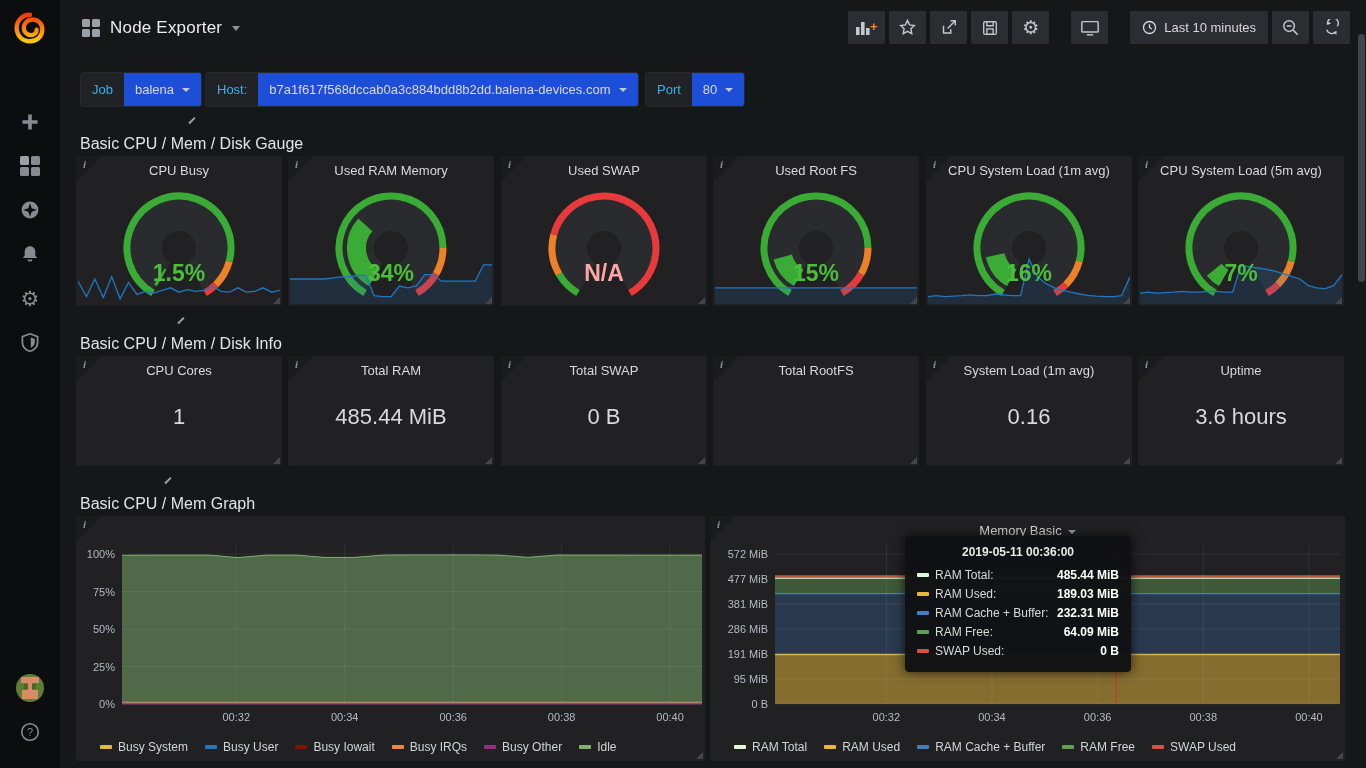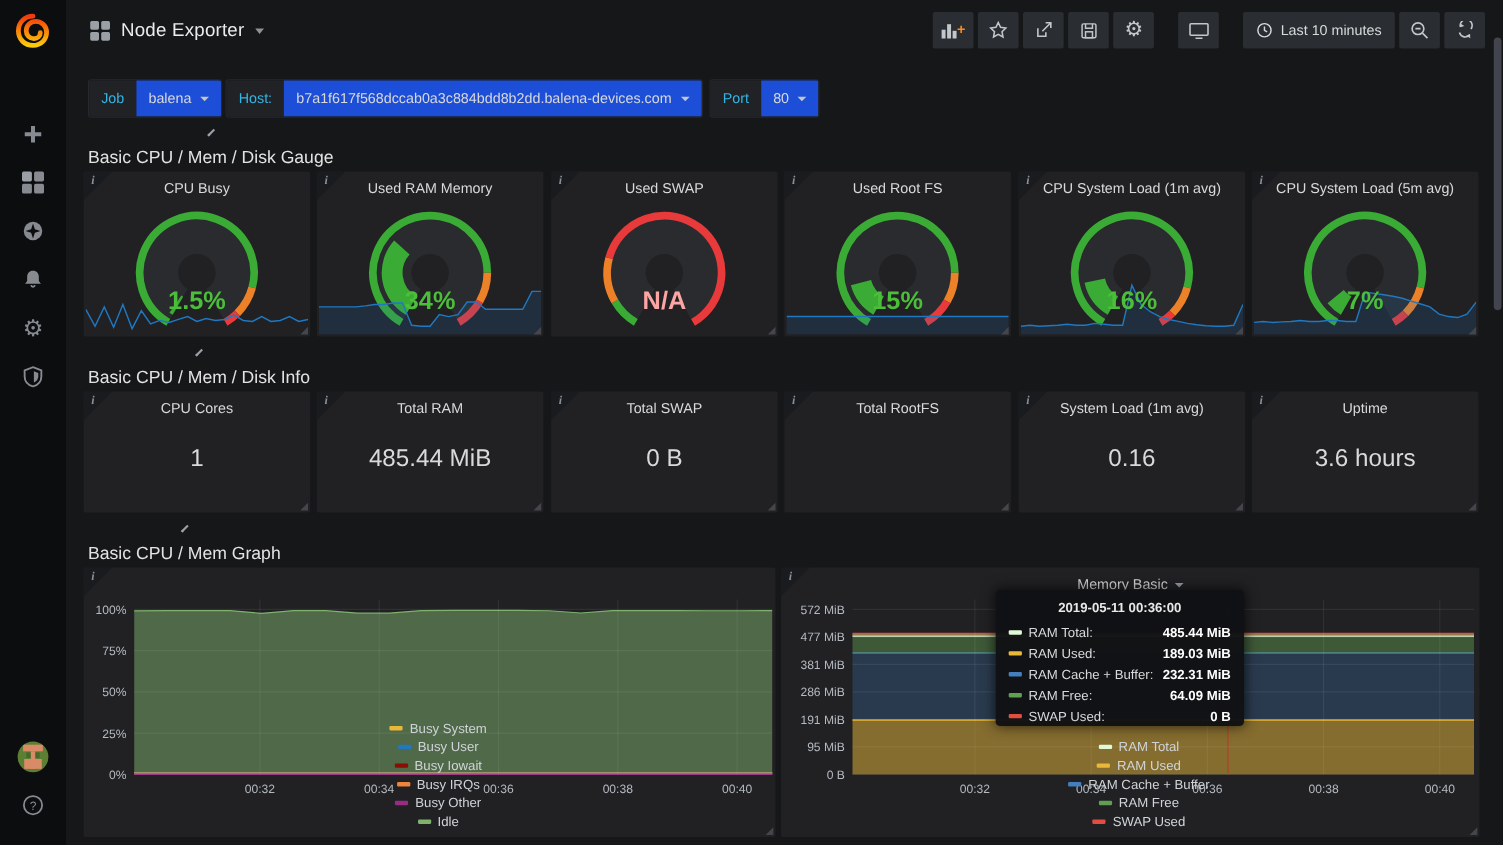--- a/index.html
+++ b/index.html
@@ -42,26 +42,26 @@
   
   .gsvg { position:absolute; top:18px; left:50%; margin-left:-85px; width:170px; height:124px; }
   .spark { position:absolute; bottom:2px; left:2px; width:202px; height:52px; }
   .gval { position:absolute; top:104px; left:0; width:100%; text-align:center; font-size:23px; font-weight:bold; color:#4CBF3A; }
   .gval.na { color:#fca5a5; }
   
   .ival { position:absolute; top:48px; left:0; width:100%; text-align:center; font-size:22px; color:#d8d9da; }
   
   .chart { position:absolute; left:0; top:0; }
   .axis { font-size:11px; fill:#b4bac0; font-family:"Liberation Sans", sans-serif; }
-  .legend { position:absolute; left:24px; right:8px; bottom:7px; display:flex; flex-wrap:wrap; column-gap:17px; row-gap:3px; font-size:12px; color:#d0d4d8; align-items:center;flex-direction:column; }
+  .legend { position:absolute; left:24px; right:8px; bottom:7px; display:flex; flex-wrap:wrap; column-gap:17px; row-gap:3px; font-size:12px; color:#d0d4d8; align-items:center; }
   .l-item { display:inline-flex; align-items:center; gap:6px; cursor:pointer; }
   .l-item i { width:12px; height:4px; border-radius:1px; display:inline-block; }
   
   .tooltip { position:absolute; left:195px; top:20px; width:226px; background:rgba(16,17,20,0.97); border-radius:4px;
-             padding:6px 12px 0; box-shadow:0 0 12px rgba(0,0,0,.7); z-index:8; }
+             padding:6px 12px 12px; box-shadow:0 0 12px rgba(0,0,0,.7); z-index:8; }
   .tt-time { text-align:center; font-weight:bold; font-size:12px; color:#e8e8e8; padding:3px 0 6px; }
   .tt-row { display:flex; align-items:center; gap:6px; padding:2.5px 0; font-size:12px; }
   .tt-swatch { width:12px; height:4px; border-radius:1px; flex:none; }
   .tt-label { color:#d8d9da; white-space:nowrap; }
   .tt-value { margin-left:auto; font-weight:bold; color:#ffffff; }
   
   .scroll-thumb { position:absolute; right:1px; top:34px; width:7px; height:248px; background:#42454d; border-radius:4px; z-index:30; cursor:pointer; }
 </style>
 </head>
 <body>

